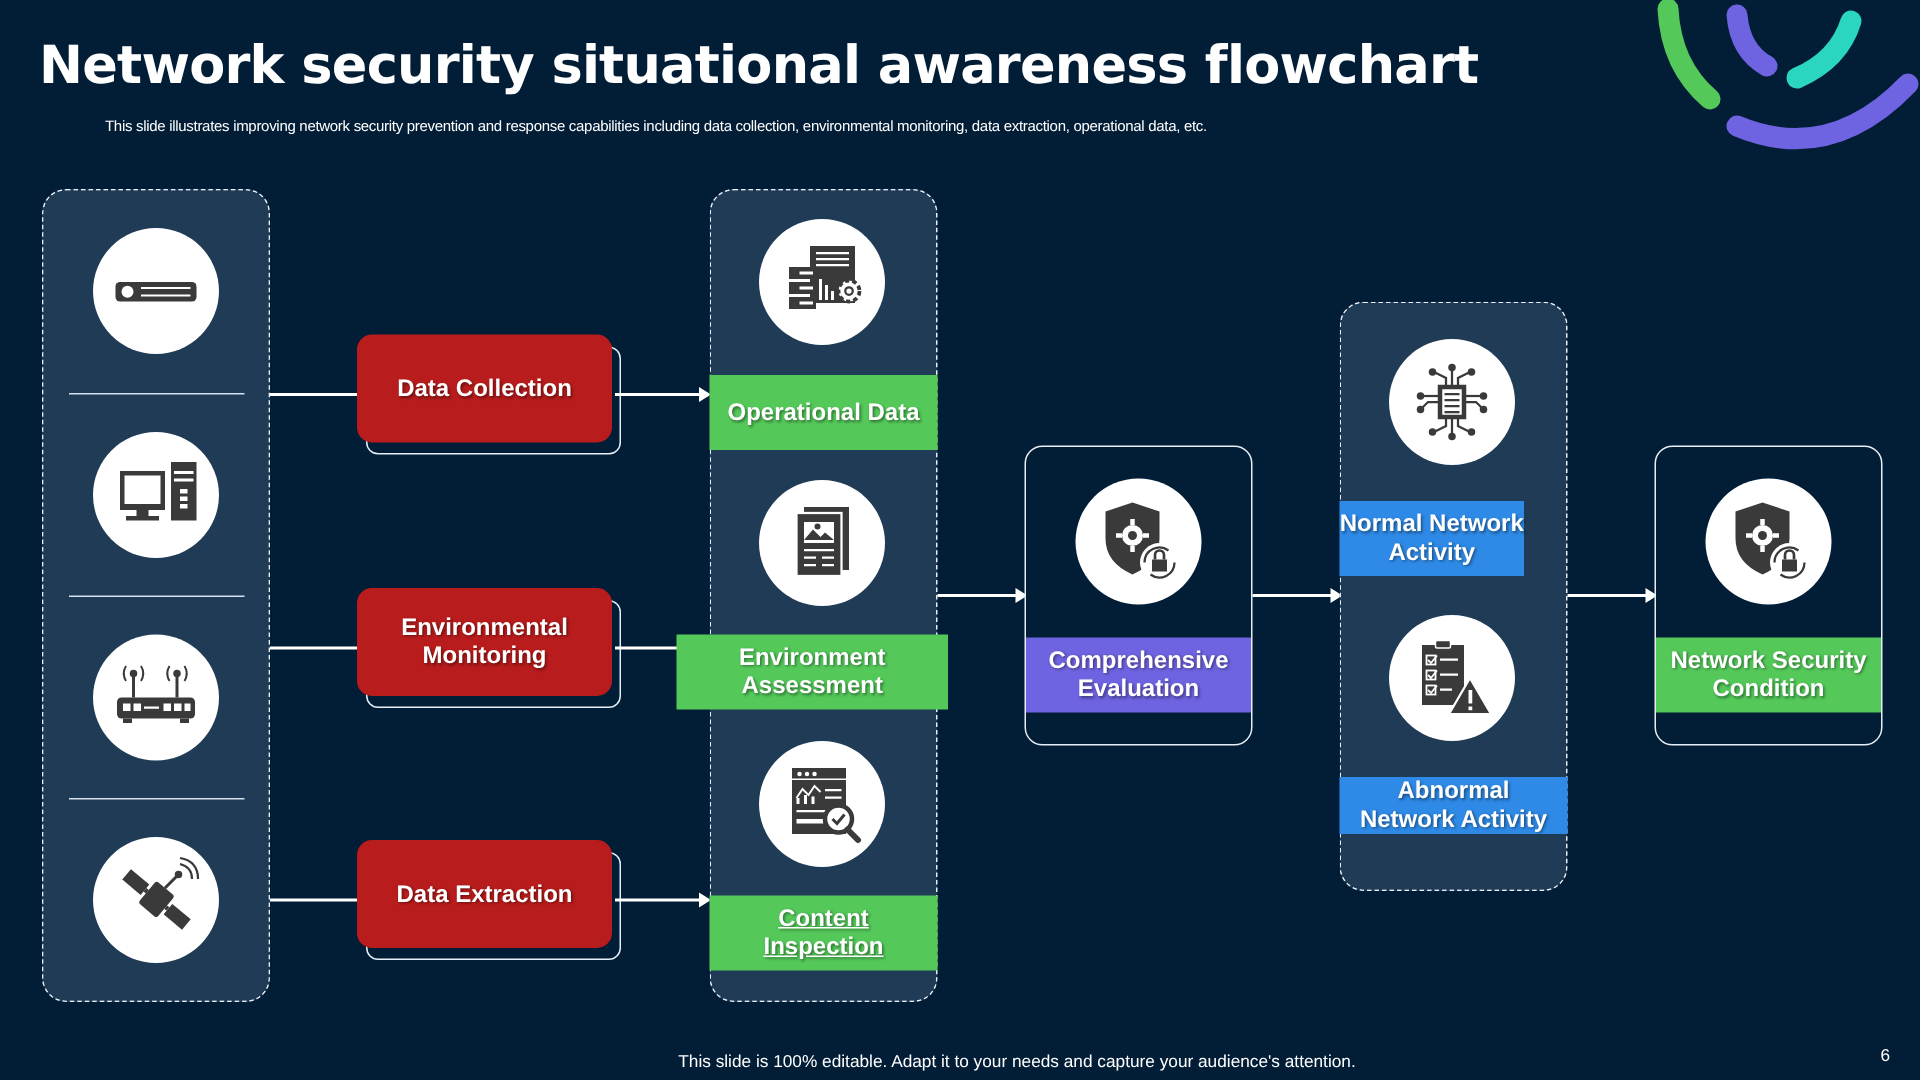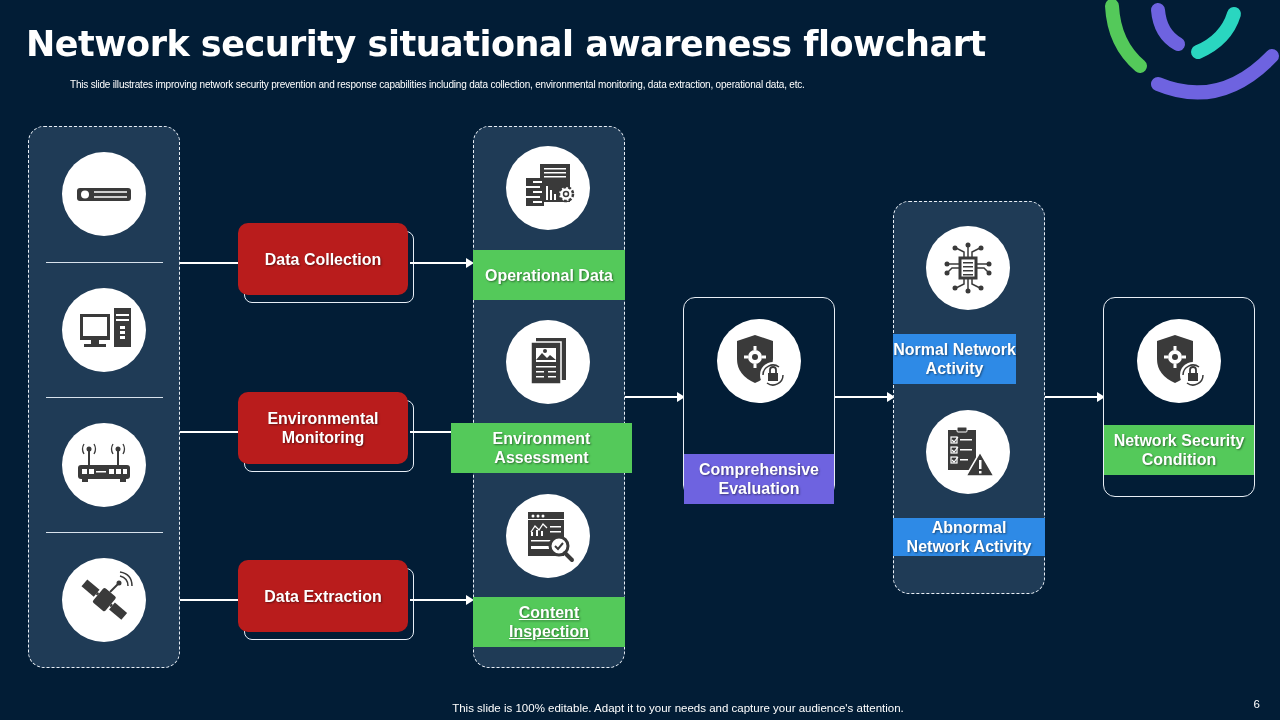--- a/index.html
+++ b/index.html
@@ -206,21 +206,21 @@
         <rect x="15" y="24.5" width="4" height="3"></rect>
         <rect x="33" y="24.5" width="4" height="3"></rect>
       </g>
       <circle cx="44" cy="44" r="13" fill="#fff"></circle>
       <path d="M34 44 A10 10 0 0 1 50 36" stroke="#3a3a3a" stroke-width="1.5" fill="none"></path>
       <path d="M54 44 A10 10 0 0 1 38 52" stroke="#3a3a3a" stroke-width="1.5" fill="none"></path>
       <rect x="39" y="42" width="10" height="8" fill="#3a3a3a"></rect>
       <path d="M41 42 V39 A3 3 0 0 1 47 39 V42" stroke="#3a3a3a" stroke-width="1.8" fill="none"></path>
     </svg>
 </div>
-<div class="label-band purple" style="left:684px;top:425px;width:150px;height:50px;margin-top:29px;">
+<div class="label-band purple" style="left:684px;top:425px;width:150px;height:50px;">
   <span style="max-width:130px;">Comprehensive Evaluation</span>
 </div>
 
 <div class="arrow head" style="left:835px;top:396px;width:58px;"></div>
 
 <div class="dashed-panel" style="left:893px;top:201px;width:152px;height:393px;"></div>
 <div class="circle" style="left:926px;top:226px;">
   <svg viewBox="0 0 60 60">
       <rect x="22" y="20" width="16" height="20" fill="none" stroke="#3a3a3a" stroke-width="3"></rect>
       <rect x="25" y="24" width="10" height="1.5" fill="#3a3a3a"></rect>

